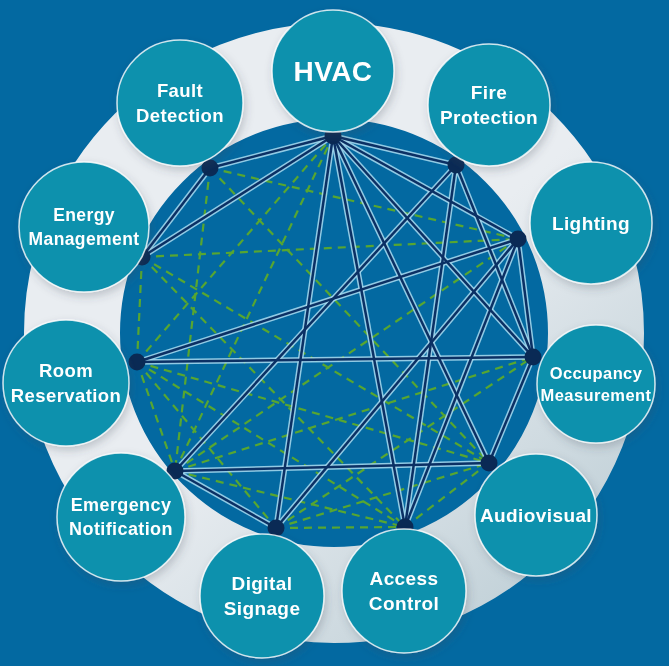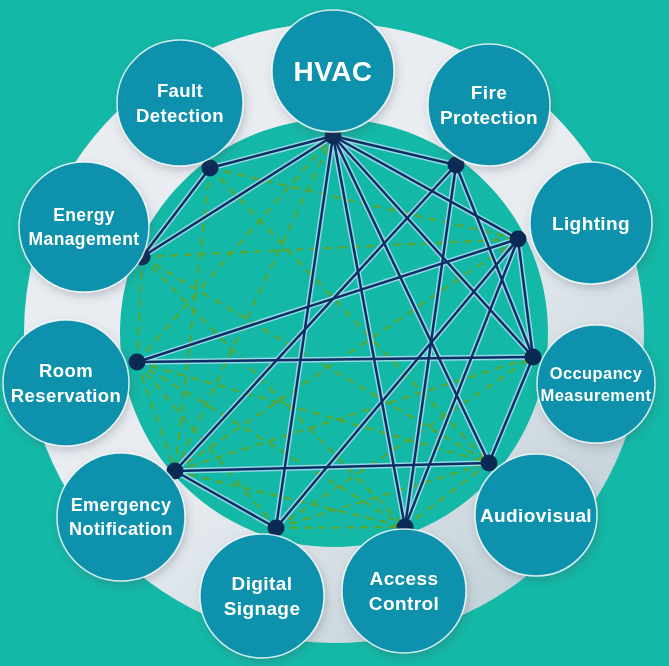--- a/index.html
+++ b/index.html
@@ -1,20 +1,20 @@
 <!DOCTYPE html>
 <html><head>
 <meta charset="utf-8">
 <style>
   html, body { margin: 0; padding: 0; background: #ffffff; }
   .stage {
     position: relative;
     width: 669px;
     height: 666px;
-    background: #14b8a6;
+    background: #0369a1;
     overflow: hidden;
     font-family: "Liberation Sans", sans-serif;
   }
   svg { display: block; }
   text {
     font-family: "Liberation Sans", sans-serif;
     font-weight: bold;
     letter-spacing: 0.4px;
   }
 </style>

